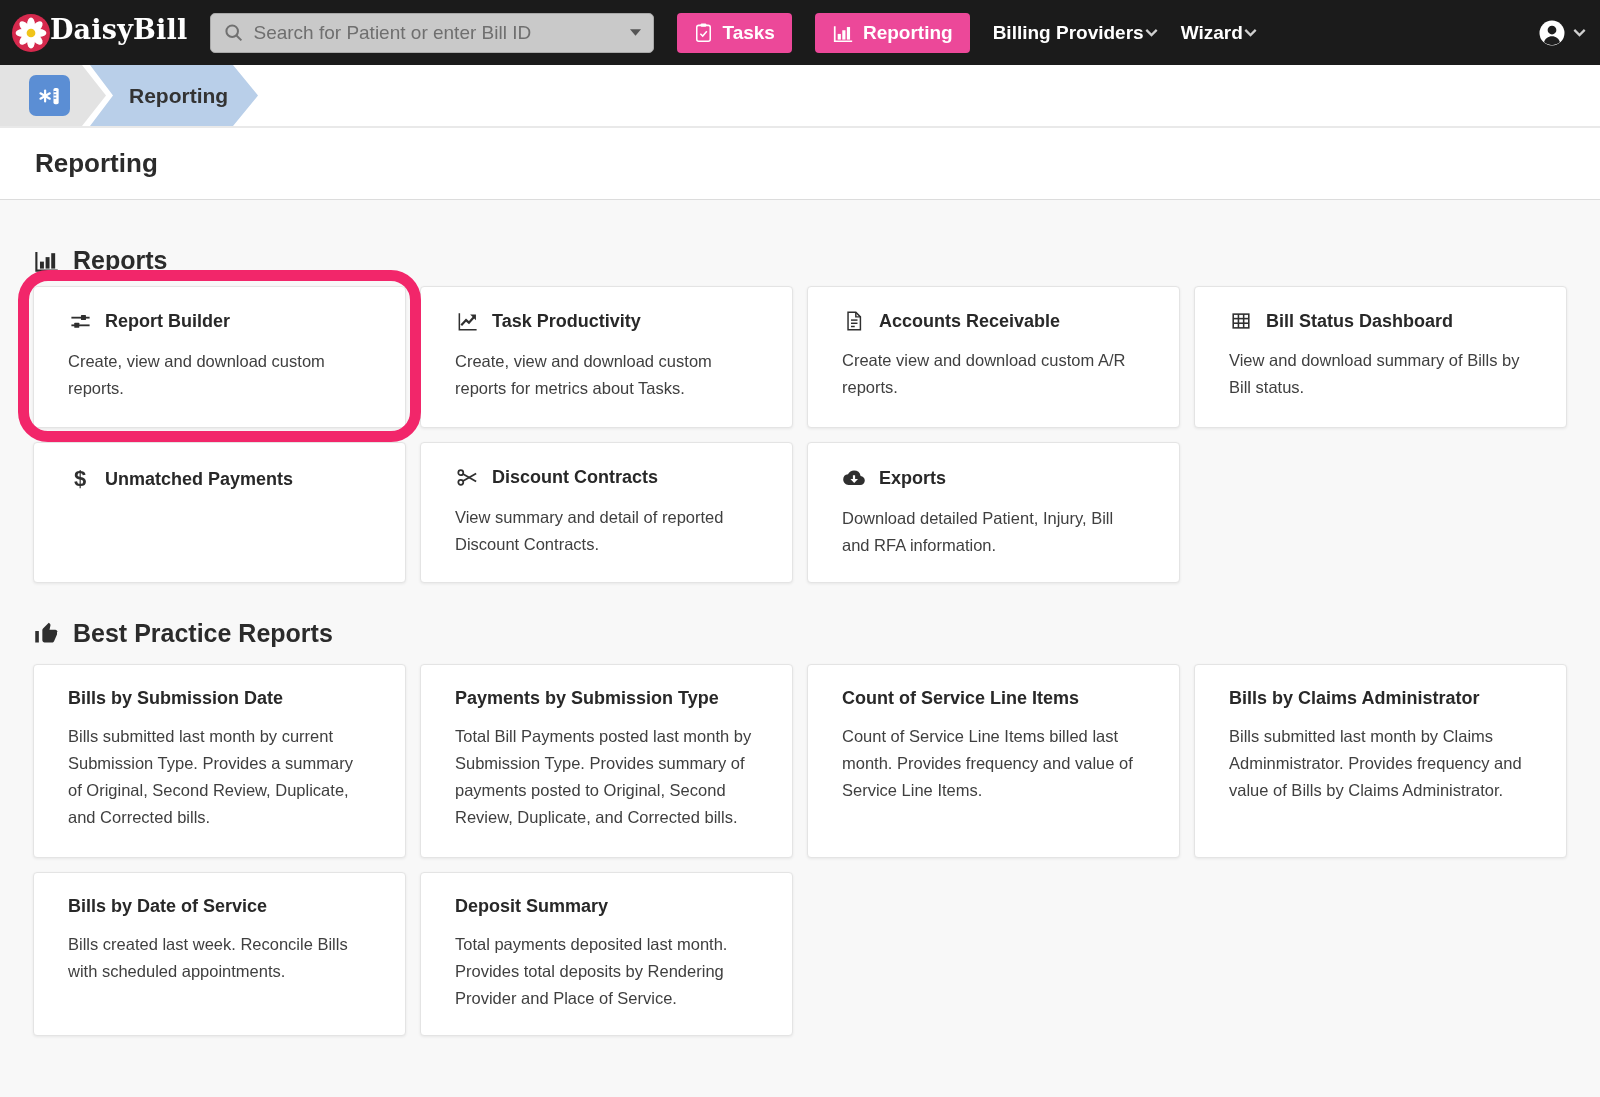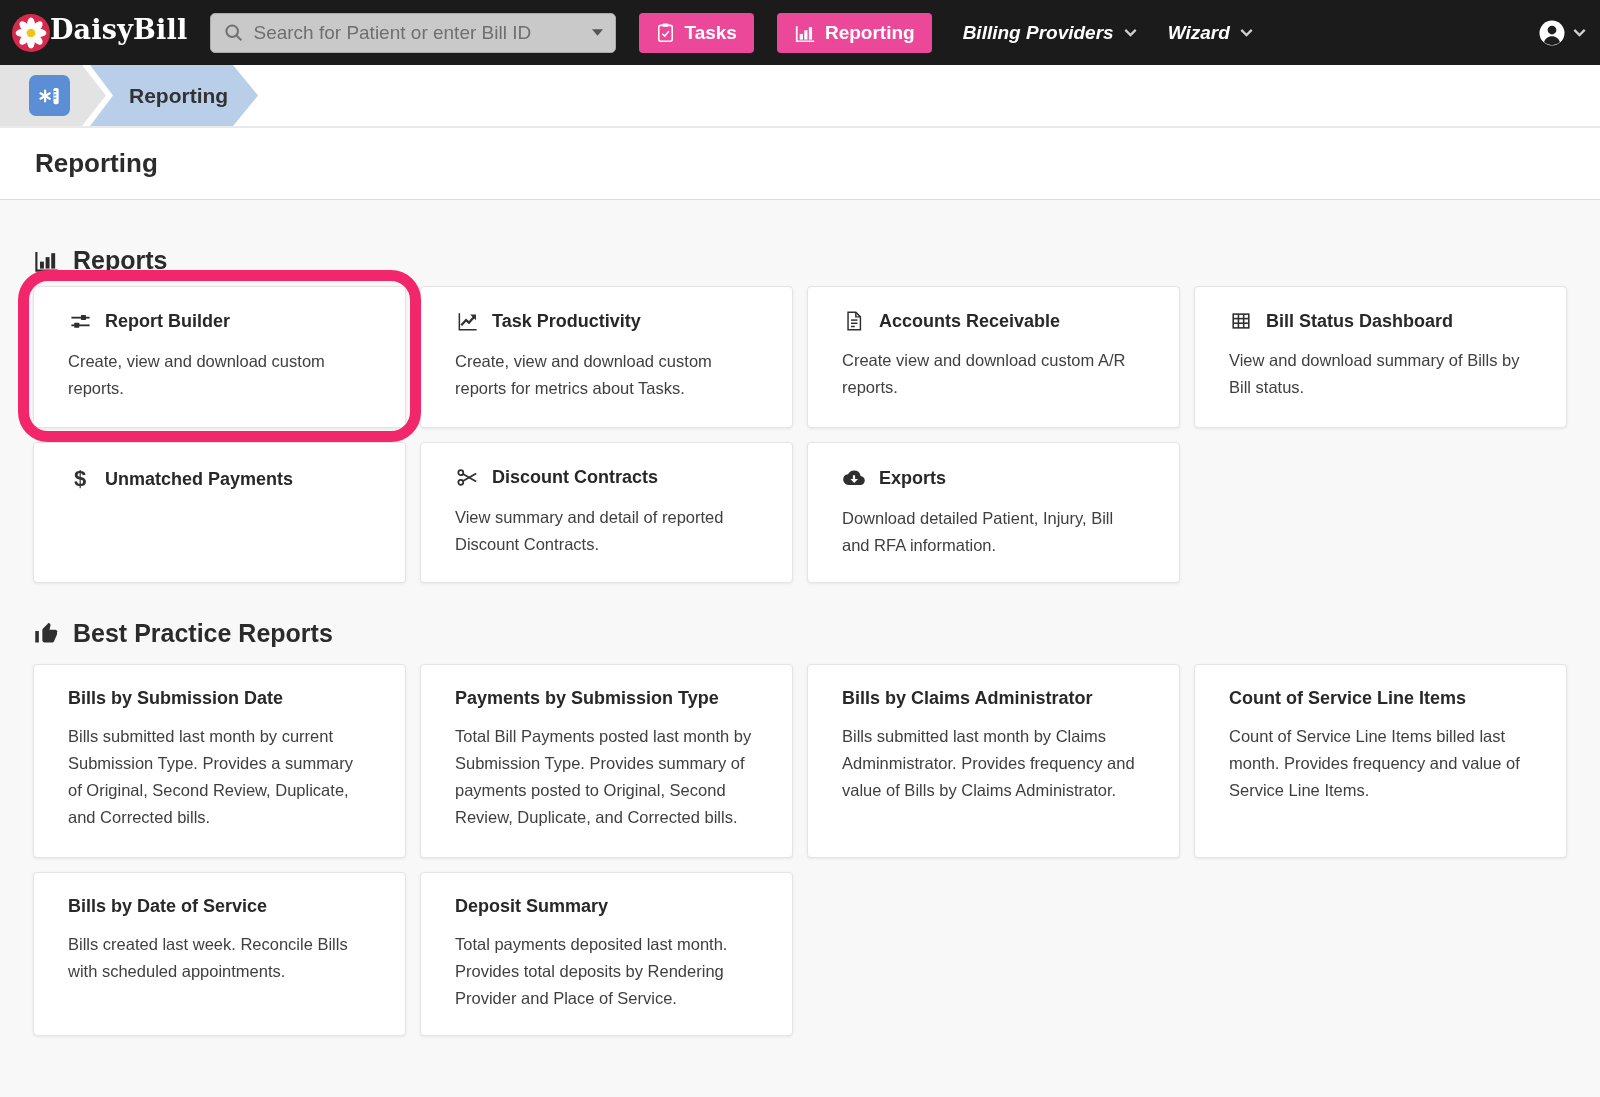--- a/index.html
+++ b/index.html
@@ -16,40 +16,40 @@
     height:65px; background:#1b1b1b;
     display:flex; align-items:center;
     padding:0 14px 0 12px; gap:23px;
   }
   .brand { display:flex; align-items:flex-start; cursor:pointer; }
   .brand-name {
     font-family:"DejaVu Serif","Liberation Serif",serif;
     font-weight:700; font-size:27px; color:#fff; letter-spacing:0.2px;
   }
   .search-wrap {
-    width:406px; height:40px; background:#c9c9c9;
+    width:444px; height:40px; background:#c9c9c9;
     border:1px solid #a8a8a8; border-radius:5px;
     display:flex; align-items:center; padding:0 12px; gap:9px;
   }
   .search-wrap input {
     flex:1; border:none; outline:none; background:transparent;
     font-family:"Liberation Sans", sans-serif;
     font-size:19px; color:#333;
   }
   .search-wrap input::placeholder { color:#6f6f6f; }
   .nav-btn {
     height:40px; background:#ec4899; border-radius:4px;
     display:flex; align-items:center; gap:9px; padding:0 17px;
     color:#fff; font-size:19px; font-weight:600; cursor:pointer;
     white-space:nowrap;
   }
   .nav-link {
-    display:flex; align-items:center; gap:10px;
+    display:flex; align-items:center; gap:1px;
     color:#fff; font-size:19px; font-weight:600; cursor:pointer;
-    white-space:nowrap; margin-left:8px;font-style:italic;
+    white-space:nowrap; margin-left:0;
   }
   .nav-user { margin-left:auto; display:flex; align-items:center; gap:6px; cursor:pointer; }
 
   
   .breadcrumb-bar {
     position:relative; height:63px; background:#ffffff;
     border-bottom:2px solid #e9e9e9;
   }
   .bc-seg1 {
     position:absolute; left:0; top:0; height:100%; width:106px;
@@ -405,34 +405,34 @@
 
     <div class="card">
       <div class="card-head">
         <span class="card-title">Payments by Submission Type</span>
       </div>
       <p class="card-desc">Total Bill Payments posted last month by Submission Type. Provides summary of payments posted to Original, Second Review, Duplicate, and Corrected bills.</p>
     </div>
 
     <div class="card">
       <div class="card-head">
+        <span class="card-title">Count of Service Line Items</span>
+      </div>
+      <p class="card-desc">Count of Service Line Items billed last month. Provides frequency and value of Service Line Items.</p>
+    </div>
+
+    <div class="card">
+      <div class="card-head">
         <span class="card-title">Bills by Claims Administrator</span>
       </div>
       <p class="card-desc">Bills submitted last month by Claims Adminmistrator. Provides frequency and value of Bills by Claims Administrator.</p>
     </div>
 
     <div class="card">
       <div class="card-head">
-        <span class="card-title">Count of Service Line Items</span>
-      </div>
-      <p class="card-desc">Count of Service Line Items billed last month. Provides frequency and value of Service Line Items.</p>
-    </div>
-
-    <div class="card">
-      <div class="card-head">
         <span class="card-title">Bills by Date of Service</span>
       </div>
       <p class="card-desc">Bills created last week. Reconcile Bills with scheduled appointments.</p>
     </div>
 
     <div class="card">
       <div class="card-head">
         <span class="card-title">Deposit Summary</span>
       </div>
       <p class="card-desc">Total payments deposited last month. Provides total deposits by Rendering Provider and Place of Service.</p>

